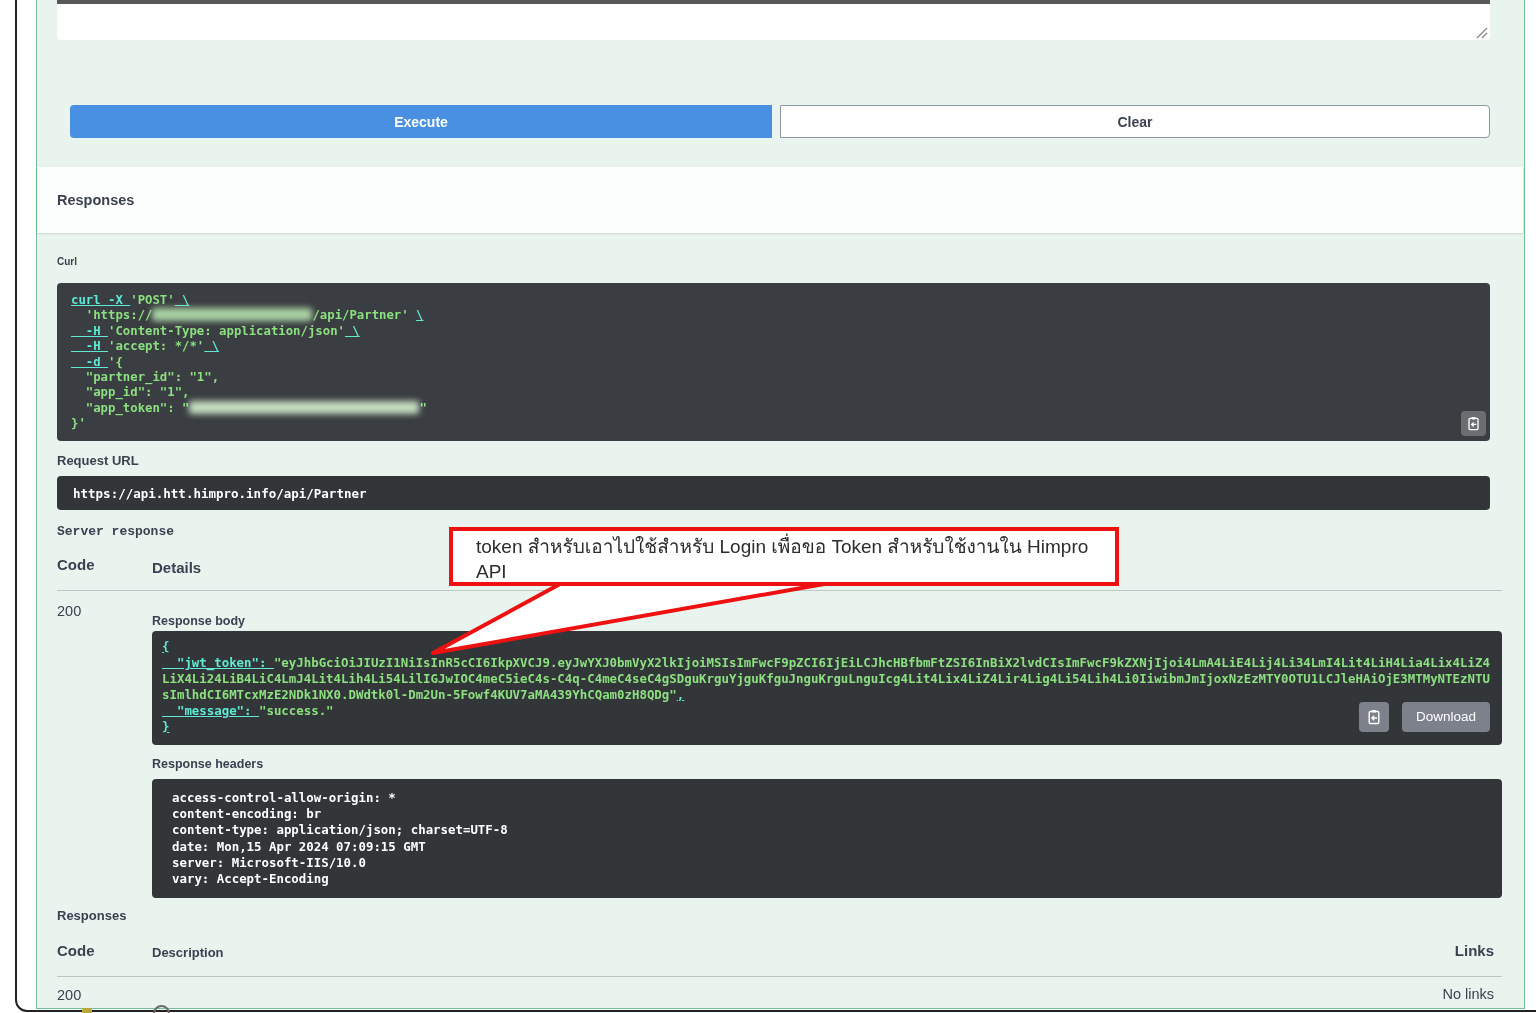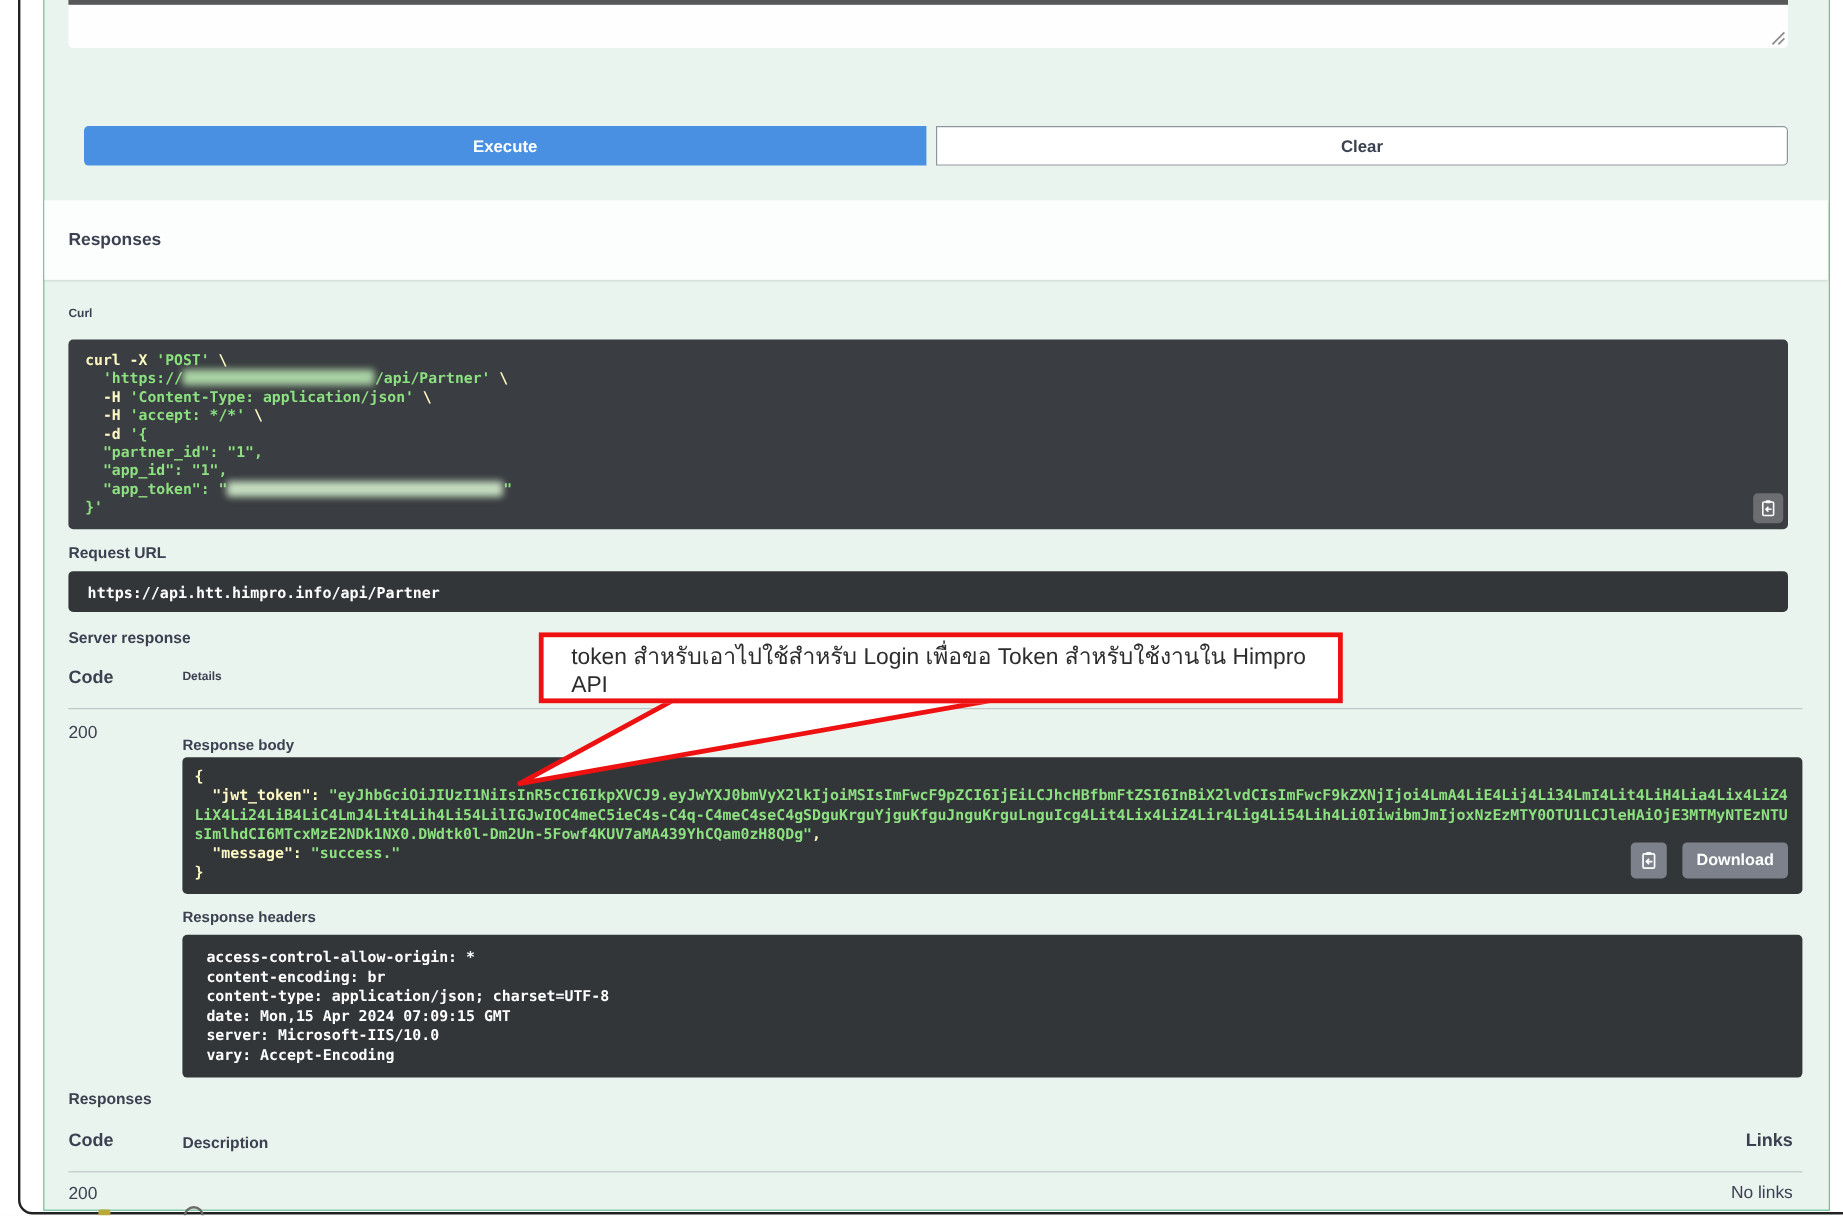--- a/index.html
+++ b/index.html
@@ -22,31 +22,31 @@
   .section-header{left:25px;top:167px;width:1486px;height:66px;background:rgba(255,255,255,0.85);
                   box-shadow:0 1px 2px rgba(0,0,0,0.12);display:flex;align-items:center;padding-left:20px;box-sizing:border-box;}
   .section-header .t{font-weight:bold;font-size:14.5px;color:#3b4151;}
   .lbl{font-weight:bold;color:#3b4151;}
   .mono{font-family:"DejaVu Sans Mono","Liberation Mono",monospace;font-weight:bold;}
   .codeblock{background:#333639;border-radius:4px;color:#fff;box-sizing:border-box;}
   .curl-block{left:45px;top:283px;width:1433px;height:158px;background:#3a3d41;padding:10px 14px;
               font-size:12.3px;line-height:15.4px;}
   .curl-block .ln{white-space:pre;}
   .g{color:#8ce080;}
-  .w{color:#fef9c3;}
+  .w{color:#5eead4;text-decoration:underline;}
   .seg{white-space:pre;}
   .redact{display:inline-block;height:13px;border-radius:2px;background:#a9d2a4;filter:blur(3px);vertical-align:-2px;}
   .copy-btn{position:absolute;display:flex;align-items:center;justify-content:center;border-radius:4px;
             background:rgba(255,255,255,0.25);cursor:pointer;}
   .requrl-block{left:45px;top:476px;width:1433px;height:34px;display:flex;align-items:center;padding-left:16px;font-size:12.5px;}
   .divider{height:1px;background:rgba(59,65,81,0.25);}
   .respbody-block{left:140px;top:631px;width:1350px;height:114px;padding:8px 10px;font-size:12.4px;line-height:16px;}
   .respbody-text{white-space:pre-wrap;word-break:break-all;}
   .grey-btn{position:absolute;background:#7c818b;color:#fff;border-radius:4px;display:flex;align-items:center;justify-content:center;}
-  .dl-btn{right:12px;bottom:13px;width:88px;height:30px;font-weight:bold;font-size:13.5px;font-family:"Liberation Sans",sans-serif;}
+  .dl-btn{right:12px;bottom:13px;width:88px;height:30px;font-weight:normal;font-size:13.5px;font-family:"Liberation Sans",sans-serif;}
   .copy2{right:113px;bottom:13px;width:30px;height:30px;}
   .respheaders-block{left:140px;top:779px;width:1350px;height:119px;padding:11px 20px;font-size:12.4px;line-height:16.2px;}
   .hline{white-space:pre;}
   
   .annotation-tail{left:405px;top:525px;width:420px;height:140px;z-index:5;}
   .annotation-box{left:437px;top:527px;width:670px;height:59px;background:#fff;border:4px solid #ee1111;z-index:6;
                   box-sizing:border-box;display:flex;align-items:center;padding-left:23px;font-size:19px;color:#2d2d2d;}
   .right-align{text-align:right;}
   .italic{}
   .partial-circle{left:141px;top:1005px;width:13px;height:13px;border:2px solid #6b6b6b;border-radius:50%;}
@@ -94,23 +94,23 @@
         <path d="M11 9 H6.4 M8.2 6.8 L6 9 L8.2 11.2" stroke="#fff" stroke-width="1.4" fill="none"></path>
       </svg>
     </div>
   </div>
 
   <div class="abs lbl" style="left:45px;top:453px;font-size:13px;">Request URL</div>
   <div class="abs codeblock mono requrl-block">
     <span>https://api.htt.himpro.info/api/Partner</span>
   </div>
 
-  <div class="abs lbl" style="left:45px;top:524px;font-size:13px;">Server response</div>
+  <div class="abs lbl" style="left:45px;top:524px;font-size:13px;font-family:Liberation Mono, monospace;">Server response</div>
   <div class="abs lbl" style="left:45px;top:556px;font-size:15px;">Code</div>
-  <div class="abs lbl" style="left:140px;top:559px;font-size:10px;">Details</div>
+  <div class="abs lbl" style="left:140px;top:559px;font-size:15px;">Details</div>
   <div class="abs divider" style="left:45px;top:590px;width:1445px;"></div>
   <div class="abs" style="left:45px;top:603px;font-size:14.5px;">200</div>
 
   <div class="abs lbl" style="left:140px;top:614px;font-size:12.5px;">Response body</div>
   <div class="abs codeblock mono respbody-block">
     <div class="respbody-text"><span class="w">{</span><br><span class="w">  "jwt_token": </span><span class="g">"eyJhbGciOiJIUzI1NiIsInR5cCI6IkpXVCJ9.eyJwYXJ0bmVyX2lkIjoiMSIsImFwcF9pZCI6IjEiLCJhcHBfbmFtZSI6InBiX2lvdCIsImFwcF9kZXNjIjoi4LmA4LiE4Lij4Li34LmI4Lit4LiH4Lia4Lix4LiZ4LiX4Li24LiB4LiC4LmJ4Lit4Lih4Li54LilIGJwIOC4meC5ieC4s-C4q-C4meC4seC4gSDguKrguYjguKfguJnguKrguLnguIcg4Lit4Lix4LiZ4Lir4Lig4Li54Lih4Li0IiwibmJmIjoxNzEzMTY0OTU1LCJleHAiOjE3MTMyNTEzNTUsImlhdCI6MTcxMzE2NDk1NX0.DWdtk0l-Dm2Un-5Fowf4KUV7aMA439YhCQam0zH8QDg"</span><span class="w">,</span><br><span class="w">  "message": </span><span class="g">"success."</span><br><span class="w">}</span></div>
     <div class="grey-btn copy2">
       <svg width="16" height="16" viewBox="0 0 16 16">
         <rect x="3.2" y="2.5" width="9.6" height="12" rx="1.2" fill="none" stroke="#fff" stroke-width="1.4"></rect>
         <rect x="5.8" y="1" width="4.4" height="2.6" rx="0.8" fill="#fff"></rect>

